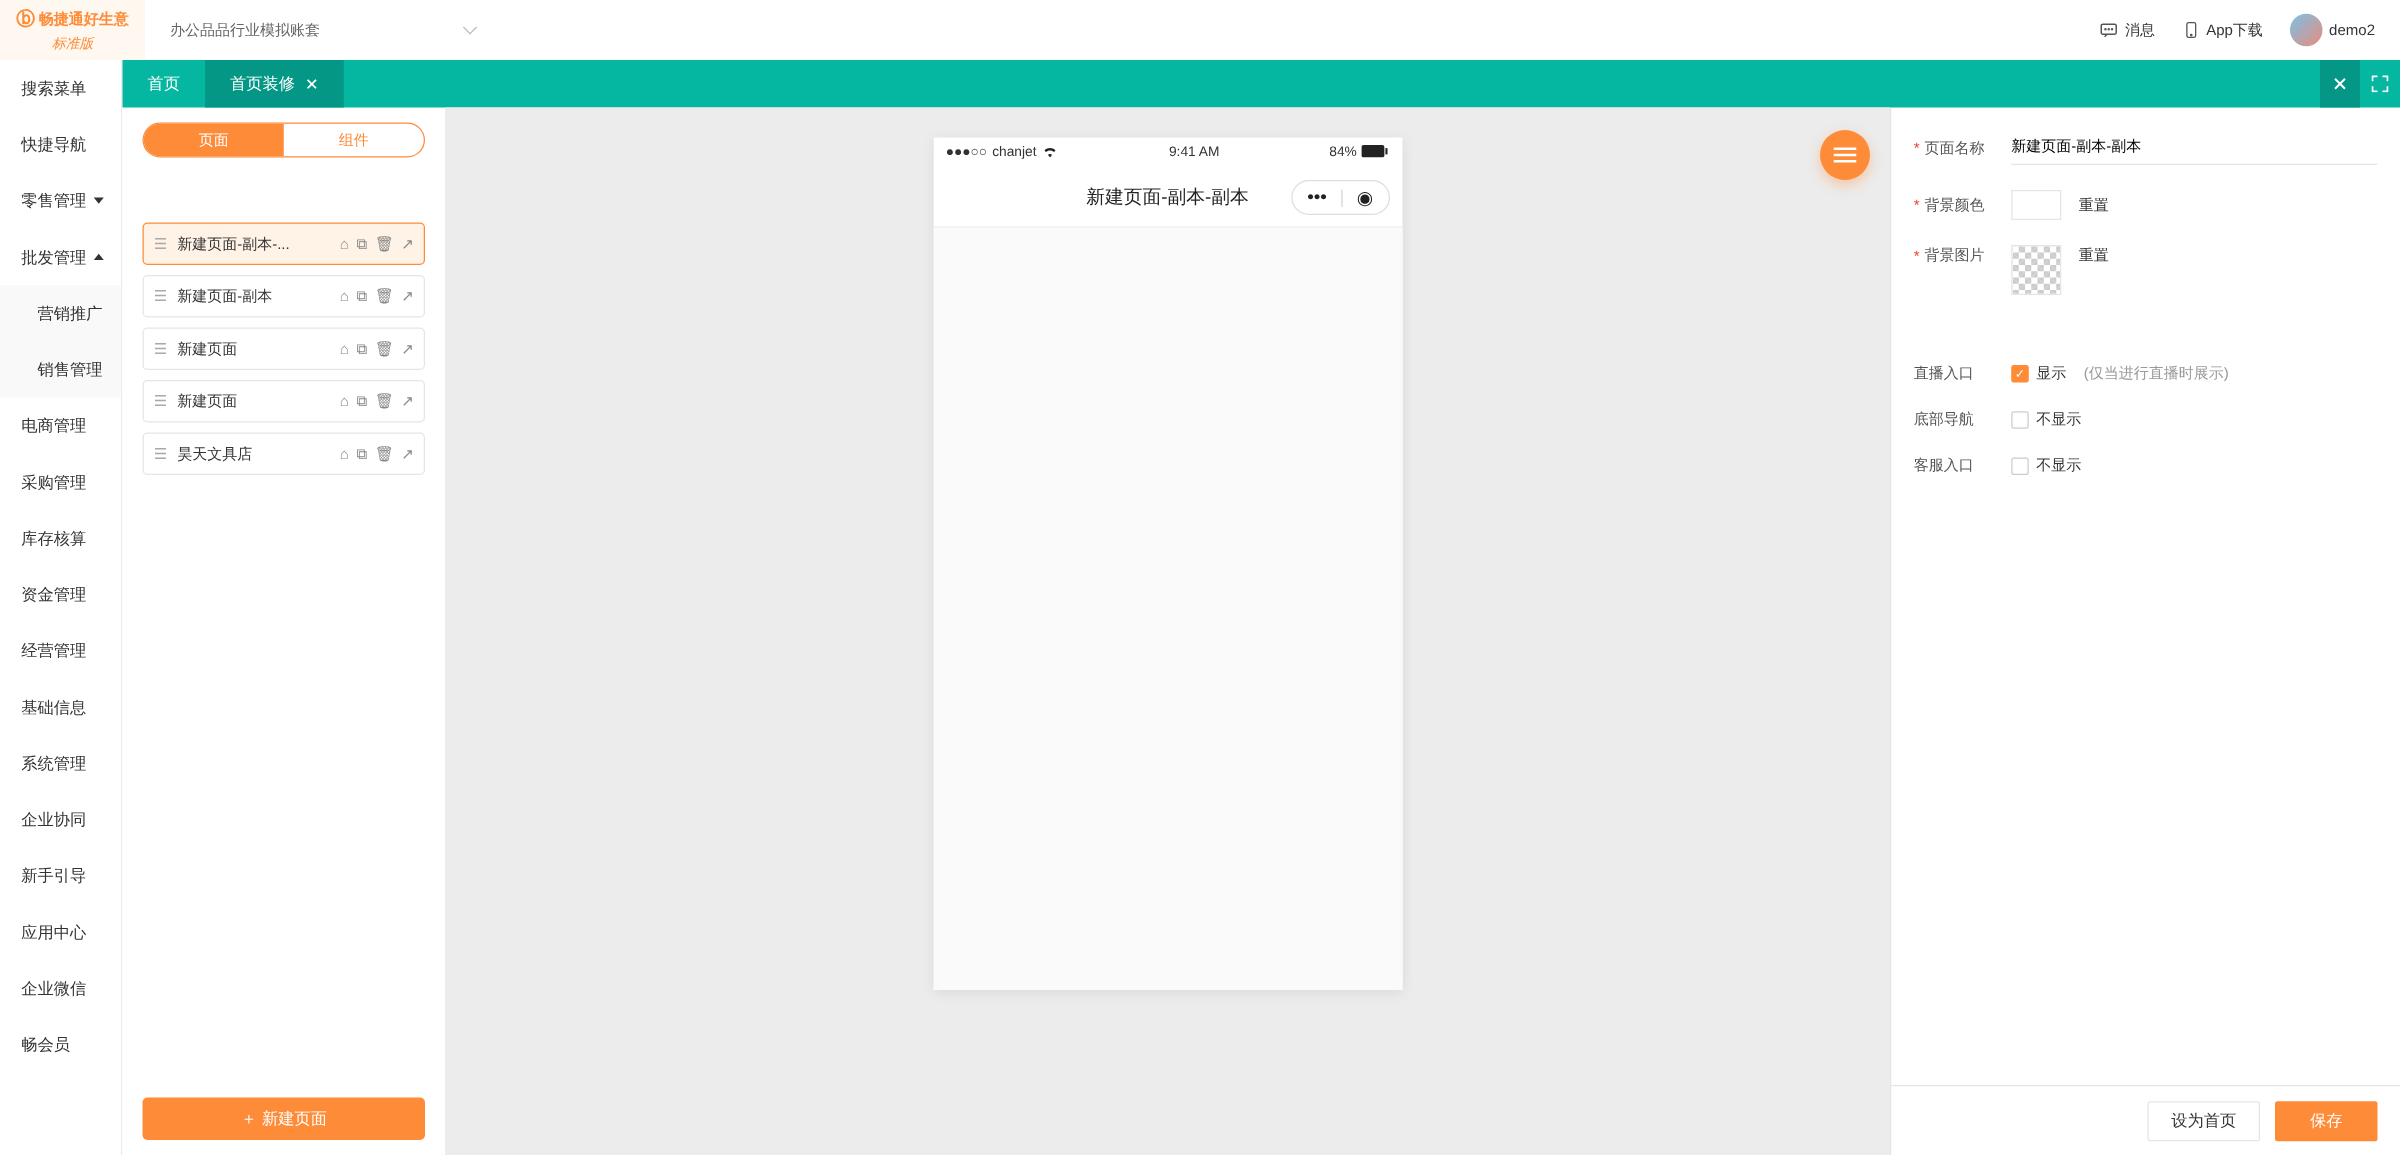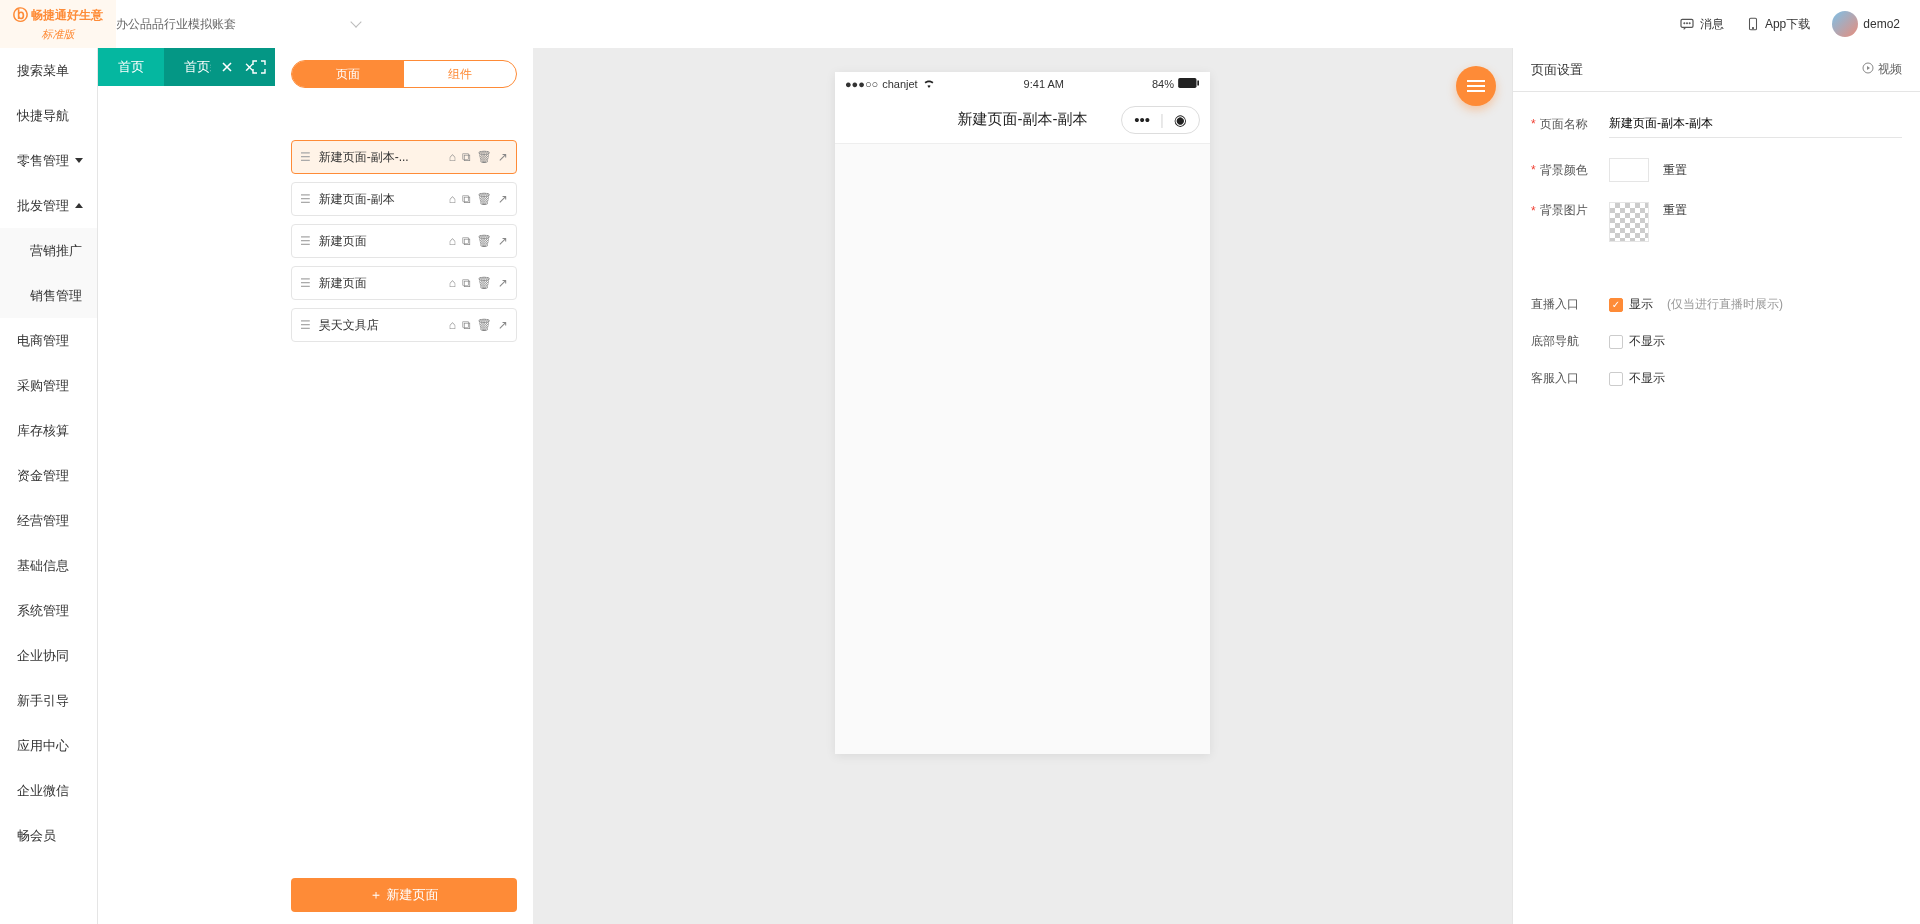--- a/index.html
+++ b/index.html
@@ -17,34 +17,34 @@
   }
   *{box-sizing:border-box;margin:0;padding:0;font-family:"PingFang SC","Microsoft YaHei",Arial,sans-serif;}
   body{width:1920px;height:924px;overflow:hidden;background:#fff;color:var(--text);font-size:12px;}
   
   .top{height:48px;display:flex;align-items:center;position:relative;}
   .logo{width:116px;height:48px;background:#FFF8F0;display:flex;flex-direction:column;align-items:center;justify-content:center;gap:2px;}
   .logo-row{display:flex;align-items:center;gap:3px;}
   .logo-row .glyph{color:var(--orange);font-size:15px;font-weight:bold;}
   .logo-row span{color:var(--orange);font-size:12px;font-weight:600;}
   .logo .ed{color:var(--orange);font-size:11px;font-style:italic;}
-  .top-select{display:flex;align-items:center;gap:116px;color:var(--text-light);cursor:pointer;}
+  .top-select{margin-left:20px;display:flex;align-items:center;gap:116px;color:var(--text-light);cursor:pointer;}
   .chev-down{display:inline-block;width:8px;height:8px;border-right:1px solid #bbb;border-bottom:1px solid #bbb;transform:rotate(45deg);margin-top:-4px;}
   .top-right{position:absolute;right:20px;display:flex;align-items:center;gap:22px;}
   .tr-item{display:flex;align-items:center;gap:5px;color:var(--text);cursor:pointer;font-size:12px;}
   .avatar{width:26px;height:26px;border-radius:50%;background:linear-gradient(135deg,#7CC0E8,#E88D7C);}
   
   .shell{display:flex;height:876px;}
   .side{width:98px;background:#fff;border-right:1px solid var(--bd);overflow-y:auto;}
   .side-item{height:45px;padding-left:17px;display:flex;align-items:center;color:var(--text);cursor:pointer;font-size:13px;justify-content:space-between;padding-right:14px;}
   .side-item.sub{padding-left:30px;}
   .side-item.active-group{background:#F9F9F9;}
   .caret-u{width:0;height:0;border-left:4px solid transparent;border-right:4px solid transparent;border-bottom:5px solid #333;}
   .caret-d{width:0;height:0;border-left:4px solid transparent;border-right:4px solid transparent;border-top:5px solid #333;}
-  .main{flex:1;display:flex;flex-direction:row;background:#fff;}
+  .main{flex:1;display:flex;flex-direction:column;background:#fff;}
   
   .tabs{height:38px;background:var(--teal);display:flex;align-items:stretch;color:#fff;position:relative;}
   .tab{padding:0 20px;display:flex;align-items:center;gap:8px;font-size:13px;cursor:pointer;}
   .tab.home{background:transparent;}
   .tab.active{background:var(--teal-dark);}
   .tab-close{font-size:13px;cursor:pointer;}
   .tabs-right{position:absolute;right:0;display:flex;align-items:center;height:100%;}
   .tabs-right .btn{width:32px;height:100%;display:flex;align-items:center;justify-content:center;cursor:pointer;}
   .tabs-right .btn:first-child{background:var(--teal-dark);}
   
@@ -328,32 +328,20 @@
           <div class="phone-body"></div>
         </div>
         <div class="fab">
           <span></span>
             <span></span>
             <span></span>
         </div>
       </div>
 
       <div class="rightcol">
-        <div class="r-head">
-          <span>页面设置</span>
-          <span class="vid">
-            <span>
-              <svg width="12" height="12" viewBox="0 0 24 24" fill="none" stroke="#888" stroke-width="2">
-                  <circle cx="12" cy="12" r="10"></circle>
-                  <path d="M10 8l6 4-6 4V8z" fill="#888" stroke="none"></path>
-                </svg>
-            </span>
-            <span>视频</span>
-          </span>
-        </div>
         <div class="r-body">
           <div class="field">
             <div class="label">
                 <span class="req">*</span>
                 <span>页面名称</span>
               </div>
             <input class="input" value="新建页面-副本-副本" style="">
           </div>
           <div class="field">
             <div class="label">
@@ -394,16 +382,20 @@
           <div class="field">
             <div class="label">
                 <span>客服入口</span>
               </div>
             <label class="chk">
               <span class="cbox"></span>
               <span>不显示</span>
             </label>
           </div>
         </div>
+        <div class="r-foot">
+          <div class="btn-ghost">设为首页</div>
+          <div class="btn-primary">保存</div>
+        </div>
       </div>
     </div>
   </div>
 </div>
 
 </body></html>

